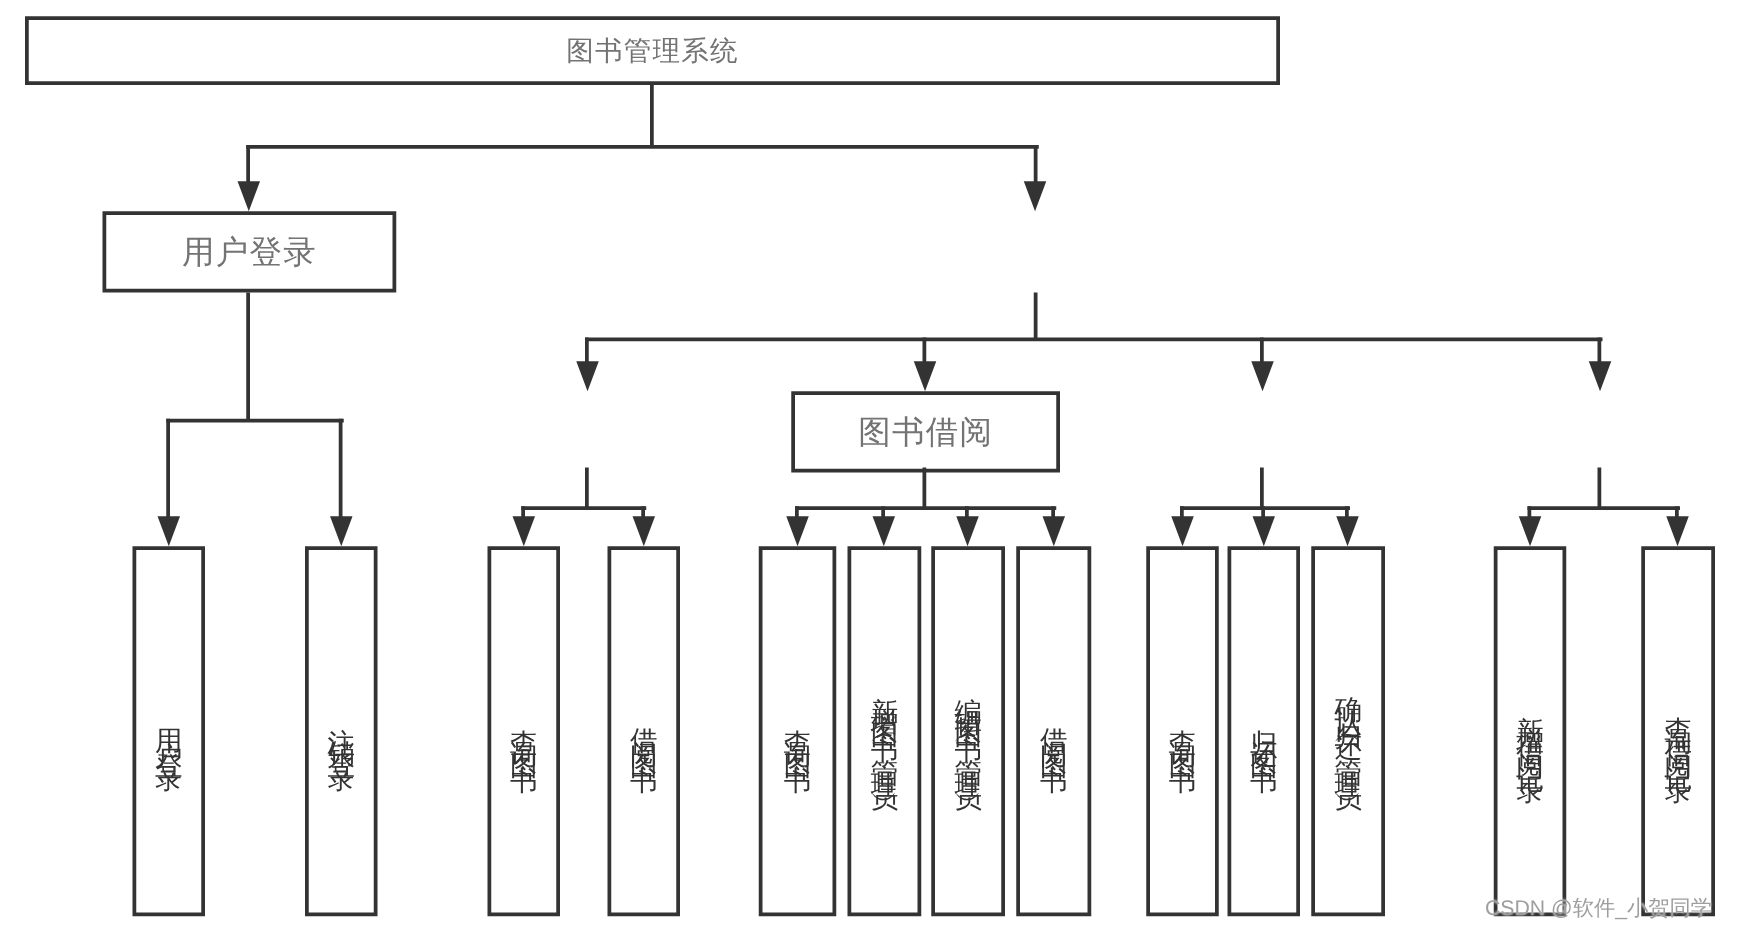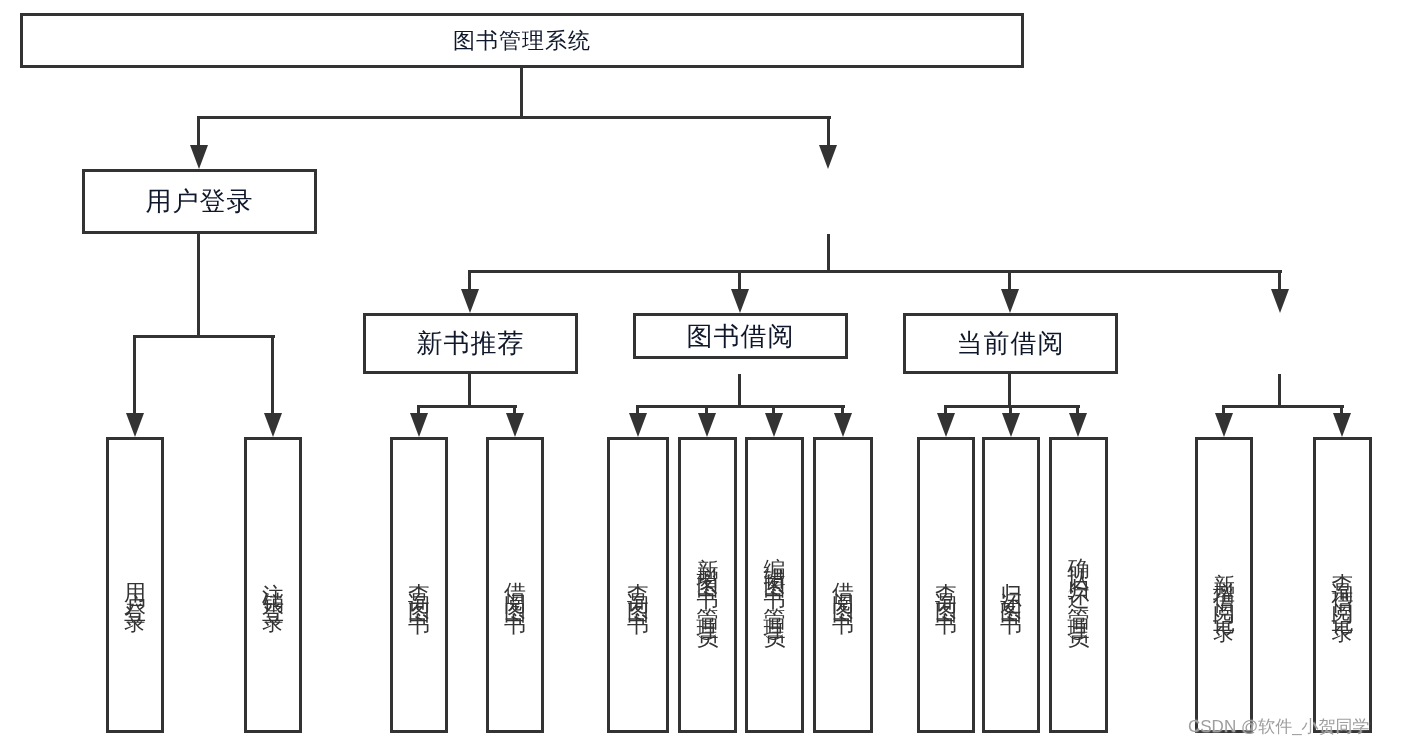--- a/index.html
+++ b/index.html
@@ -11,21 +11,21 @@
     color:#333333;
     overflow:hidden;
   }
   .node{
     position:absolute;
     box-sizing:border-box;
     border:3px solid #333333;
     background:#ffffff;
     display:flex;align-items:center;justify-content:center;
     text-align:center;
-    color:#0f172a;
+    color:#737373;
   }
   .root-node{font-size:22px;letter-spacing:1px;}
   .branch-node{font-size:26px;letter-spacing:1px;}
   .leaf{
     position:absolute;
     box-sizing:border-box;
     border:3px solid #333333;
     background:#ffffff;
     display:flex;align-items:center;justify-content:center;
     color:#333333;
@@ -88,28 +88,22 @@
   <div class="hl" style="left:468px;top:270px;width:814px;"></div>
   <div class="vl" style="left:468px;top:270px;height:20px;"></div>
   <div class="arrow" style="left:461px;top:289px;"></div>
   <div class="vl" style="left:738px;top:270px;height:20px;"></div>
   <div class="arrow" style="left:731px;top:289px;"></div>
   <div class="vl" style="left:1008px;top:270px;height:20px;"></div>
   <div class="arrow" style="left:1001px;top:289px;"></div>
   <div class="vl" style="left:1278px;top:270px;height:20px;"></div>
   <div class="arrow" style="left:1271px;top:289px;"></div>
 
-  <div class="node branch-node" style="left:363px;top:313px;width:215px;height:61px;">
-    <span>新书推荐</span>
-  </div>
-  <div class="node branch-node" style="left:633px;top:313px;width:215px;height:46px;">
+  <div class="node branch-node" style="left:633px;top:313px;width:215px;height:65px;">
     <span>图书借阅</span>
-  </div>
-  <div class="node branch-node" style="left:903px;top:313px;width:215px;height:61px;">
-    <span>当前借阅</span>
   </div>
 
   <div class="vl" style="left:468px;top:374px;height:33px;"></div>
   <div class="vl" style="left:738px;top:374px;height:33px;"></div>
   <div class="vl" style="left:1008px;top:374px;height:33px;"></div>
   <div class="vl" style="left:1278px;top:374px;height:33px;"></div>
 
   <div class="hl" style="left:417px;top:405px;width:100px;"></div>
   <div class="hl" style="left:636px;top:405px;width:209px;"></div>
   <div class="hl" style="left:944px;top:405px;width:136px;"></div>

